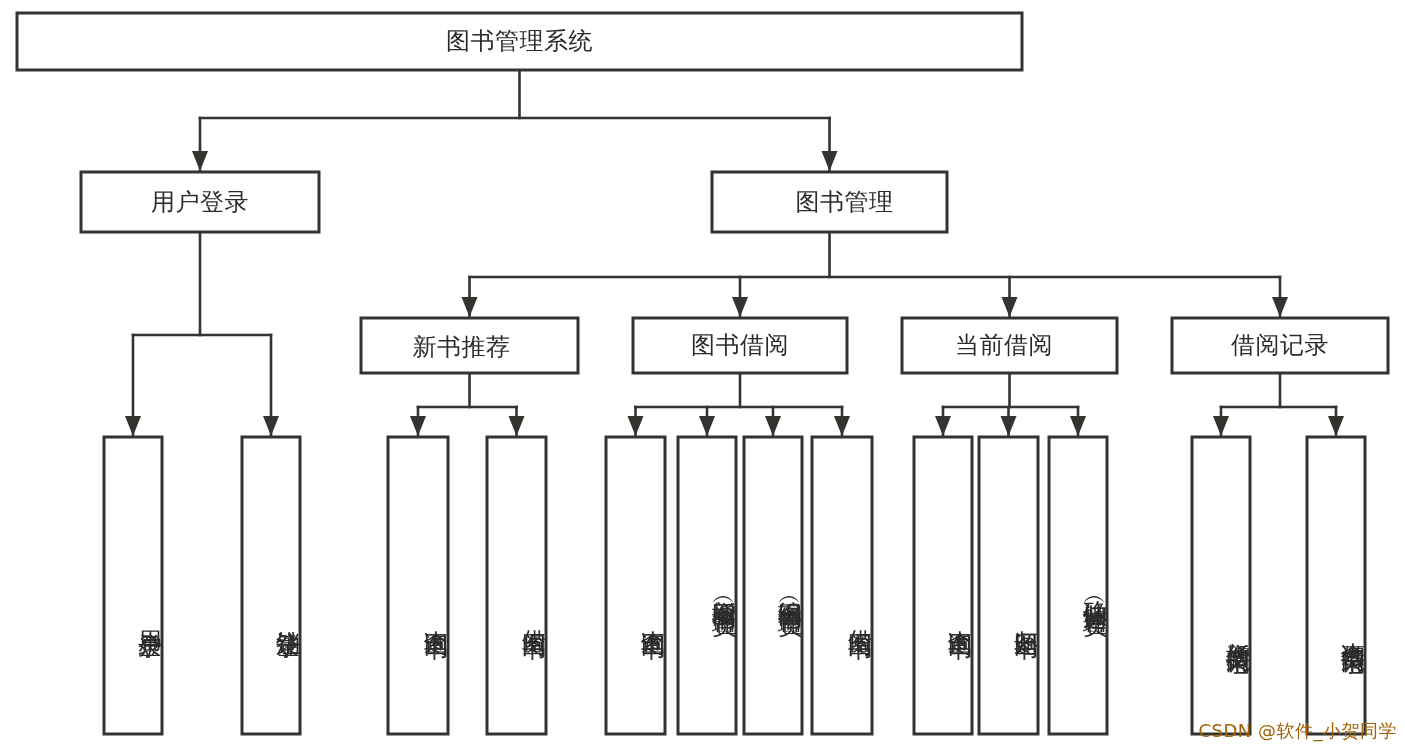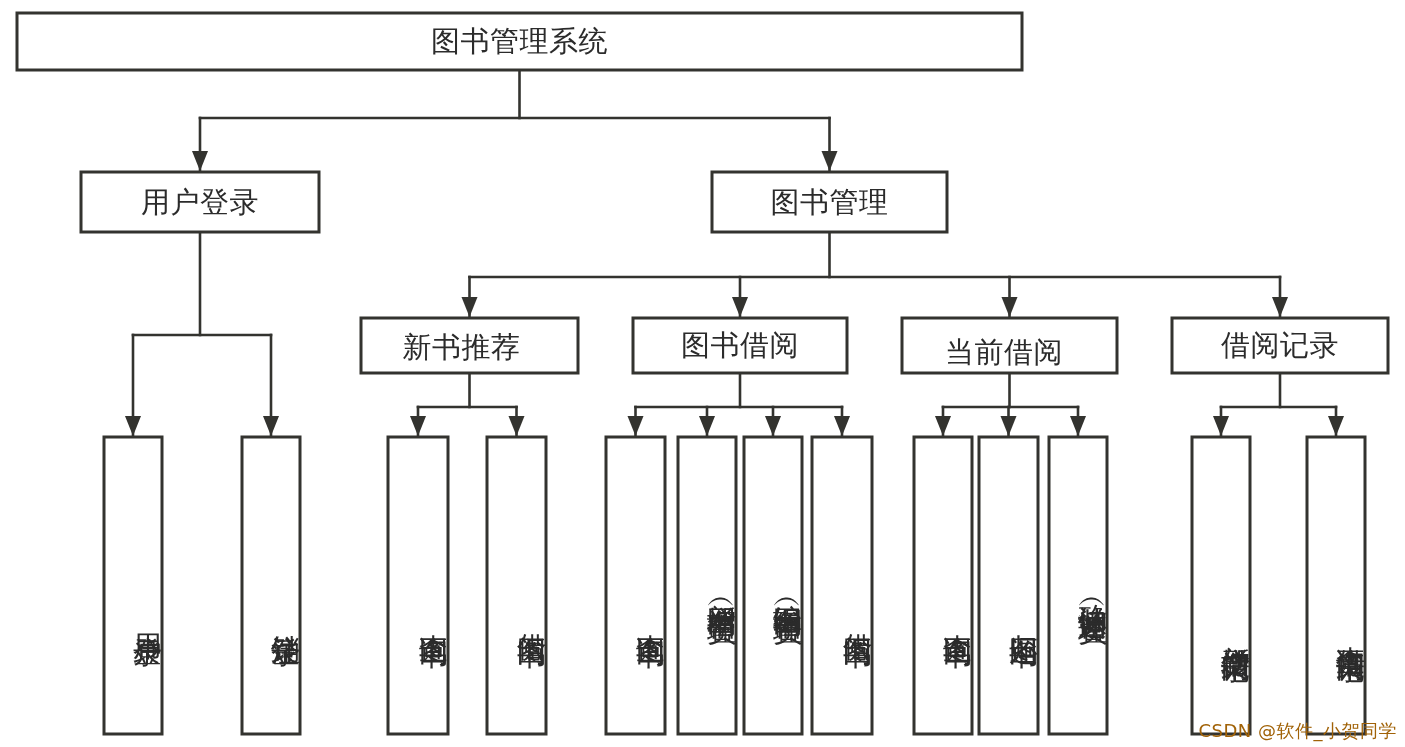--- a/index.html
+++ b/index.html
@@ -36,21 +36,21 @@
   .arrow-head {
     fill: #33332f;
     stroke: none;
   }
   .node-label {
     position: absolute;
     display: flex;
     align-items: center;
     justify-content: center;
     color: #2b2b2b;
-    font-size: 29px;
+    font-size: 24px;
     line-height: 1.18;
     letter-spacing: 0.5px;
     text-align: center;
     pointer-events: none;
     white-space: nowrap;
   }
   .node-label.vertical {
     writing-mode: vertical-rl;
     text-orientation: upright;
     align-items: flex-start;
@@ -159,27 +159,27 @@
         <rect x="1192" y="437" width="58" height="297" class="node-rect"></rect>
         <rect x="1307" y="437" width="58" height="297" class="node-rect"></rect>
       </g>
   </svg>
 
   <div id="labels">
       <div class="node-label" style="left: 17px; top: 13px; width: 1005px; height: 57px;">图书管理系统</div>
       <div class="node-hit" style="left: 17px; top: 13px; width: 1005px; height: 57px;"></div>
       <div class="node-label" style="left: 81px; top: 172px; width: 238px; height: 60px;">用户登录</div>
       <div class="node-hit" style="left: 81px; top: 172px; width: 238px; height: 60px;"></div>
-      <div class="node-label" style="left: 712px; top: 172px; width: 235px; height: 60px;">图书管理</div>
+      <div class="node-label" style="left: 712px; top: 172px; width: 235px; height: 60px; padding-left: 15px;">图书管理</div>
       <div class="node-hit" style="left: 712px; top: 172px; width: 235px; height: 60px;"></div>
       <div class="node-label" style="left: 353px; top: 318px; width: 217px; height: 59px;">新书推荐</div>
       <div class="node-hit" style="left: 361px; top: 318px; width: 217px; height: 55px;"></div>
       <div class="node-label" style="left: 633px; top: 318px; width: 214px; height: 55px;">图书借阅</div>
       <div class="node-hit" style="left: 633px; top: 318px; width: 214px; height: 55px;"></div>
-      <div class="node-label" style="left: 902px; top: 318px; width: 204px; height: 55px; margin-top: 7px;">当前借阅</div>
+      <div class="node-label" style="left: 902px; top: 318px; width: 204px; height: 55px;">当前借阅</div>
       <div class="node-hit" style="left: 902px; top: 318px; width: 215px; height: 55px;"></div>
       <div class="node-label" style="left: 1172px; top: 318px; width: 216px; height: 55px; border-radius: 27px;">借阅记录</div>
       <div class="node-hit" style="left: 1172px; top: 318px; width: 216px; height: 55px;"></div>
       <div class="node-label vertical pad-top-lg" style="left: 104px; top: 437px; width: 58px; height: 297px;">用户登录</div>
       <div class="node-hit" style="left: 104px; top: 437px; width: 58px; height: 297px;"></div>
       <div class="node-label vertical pad-top-lg" style="left: 242px; top: 437px; width: 58px; height: 297px;">注销登录</div>
       <div class="node-hit" style="left: 242px; top: 437px; width: 58px; height: 297px;"></div>
       <div class="node-label vertical pad-top-lg" style="left: 388px; top: 437px; width: 60px; height: 297px;">查询图书</div>
       <div class="node-hit" style="left: 388px; top: 437px; width: 60px; height: 297px;"></div>
       <div class="node-label vertical pad-top-lg" style="left: 487px; top: 437px; width: 59px; height: 297px;">借阅图书</div>

